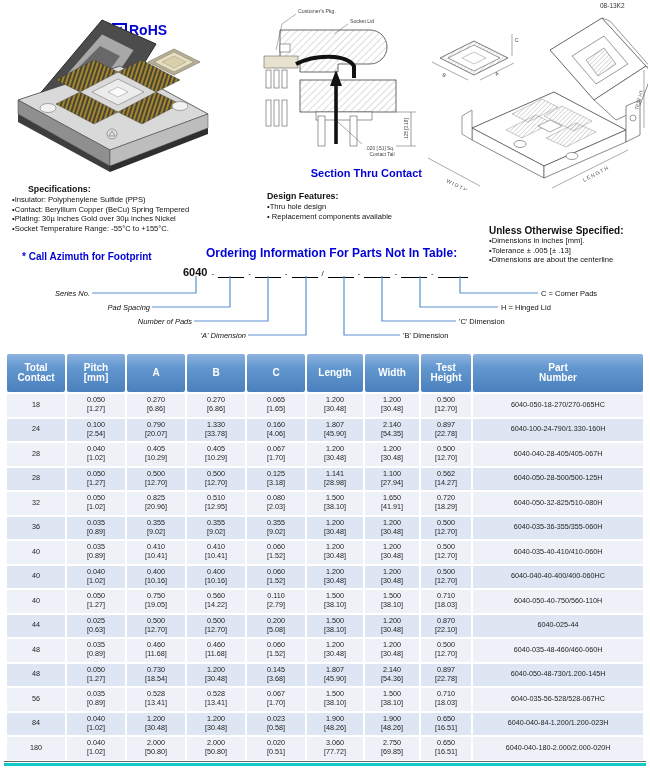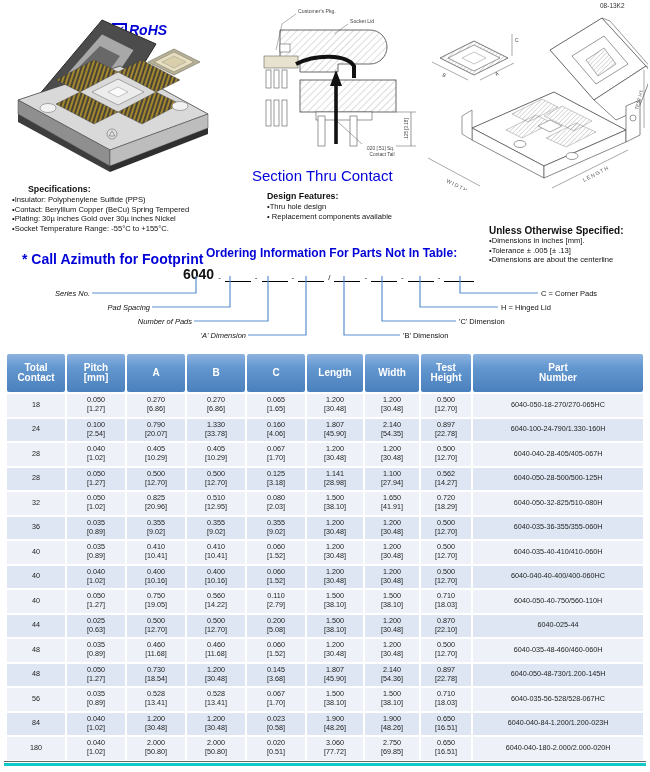--- a/index.html
+++ b/index.html
@@ -9,47 +9,47 @@
   }
   .abs{position:absolute;}
   .blue-head{color:#0202d6;font-weight:bold;font-size:12px;}
   .bullets div{font-size:7.6px;line-height:9.7px;color:#111;white-space:nowrap;}
   .doc-code{font-size:6.5px;color:#333;}
   
   .rohs{display:flex;align-items:center;gap:2px;color:#0202d6;font-weight:bold;font-size:14px;}
   .rohs .box{width:11px;height:11px;border:2px solid #0202d6;display:flex;align-items:center;justify-content:center;font-size:10px;line-height:10px;}
   
   .pn-line{display:flex;align-items:flex-end;gap:4px;font-size:8px;color:#111;}
-  .pn-line .series{font-weight:bold;font-size:14px;}
+  .pn-line .series{font-weight:bold;font-size:11px;}
   .pn-line .blank{width:26px;height:8px;border-bottom:1px solid #000;}
   .pn-line .blank.last{width:30px;}
   .ord-label{position:absolute;font-size:7.5px;color:#111;white-space:nowrap;}
   .ord-label.r{text-align:right;font-style:italic;}
   
   #parts-table{position:absolute;left:5px;top:352px;border-collapse:separate;border-spacing:2px;}
   #parts-table th{
     background:linear-gradient(180deg,#8db3e0 0%,#6397cf 35%,#4a80bd 100%);
     color:#fff;font-size:10px;font-weight:bold;height:36px;vertical-align:middle;
     text-align:center;border-radius:2px;line-height:10px;
   }
   #parts-table td{
     font-size:7.2px;color:#222;text-align:center;vertical-align:middle;
     height:22.5px;line-height:8.8px;padding:0;
   }
   #parts-table tbody tr:nth-child(odd) td{background:#eef2f8;}
   #parts-table tbody tr:nth-child(even) td{background:#dde6f2;}
-  .caption{color:#0202d6;font-weight:normal;font-size:15px;text-align:left;}
-  .footnote{color:#0202d6;font-weight:bold;font-size:14px;}
+  .caption{color:#0202d6;font-weight:bold;font-size:11px;text-align:right;}
+  .footnote{color:#0202d6;font-weight:bold;font-size:10px;}
 </style>
 </head>
 <body>
 
 <div class="abs doc-code" style="left:600px;top:2px;">08-13K2</div>
 
-<div class="abs rohs" style="left:112px;top:22px;font-style:italic;">
+<div class="abs rohs" style="left:112px;top:22px;">
   <span class="box">✓</span>
   <span>RoHS</span>
 </div>
 
 <div class="abs" style="left:8px;top:12px;width:210px;height:162px;">
 <svg width="210" height="162" viewBox="0 0 210 162">
   <defs>
     <pattern id="gp" width="4" height="4" patternUnits="userSpaceOnUse" patternTransform="rotate(18)">
       <rect width="4" height="4" fill="#4a4435"></rect>
       <line x1="1" y1="0" x2="1" y2="4" stroke="#c9a42c" stroke-width="1.4"></line>

